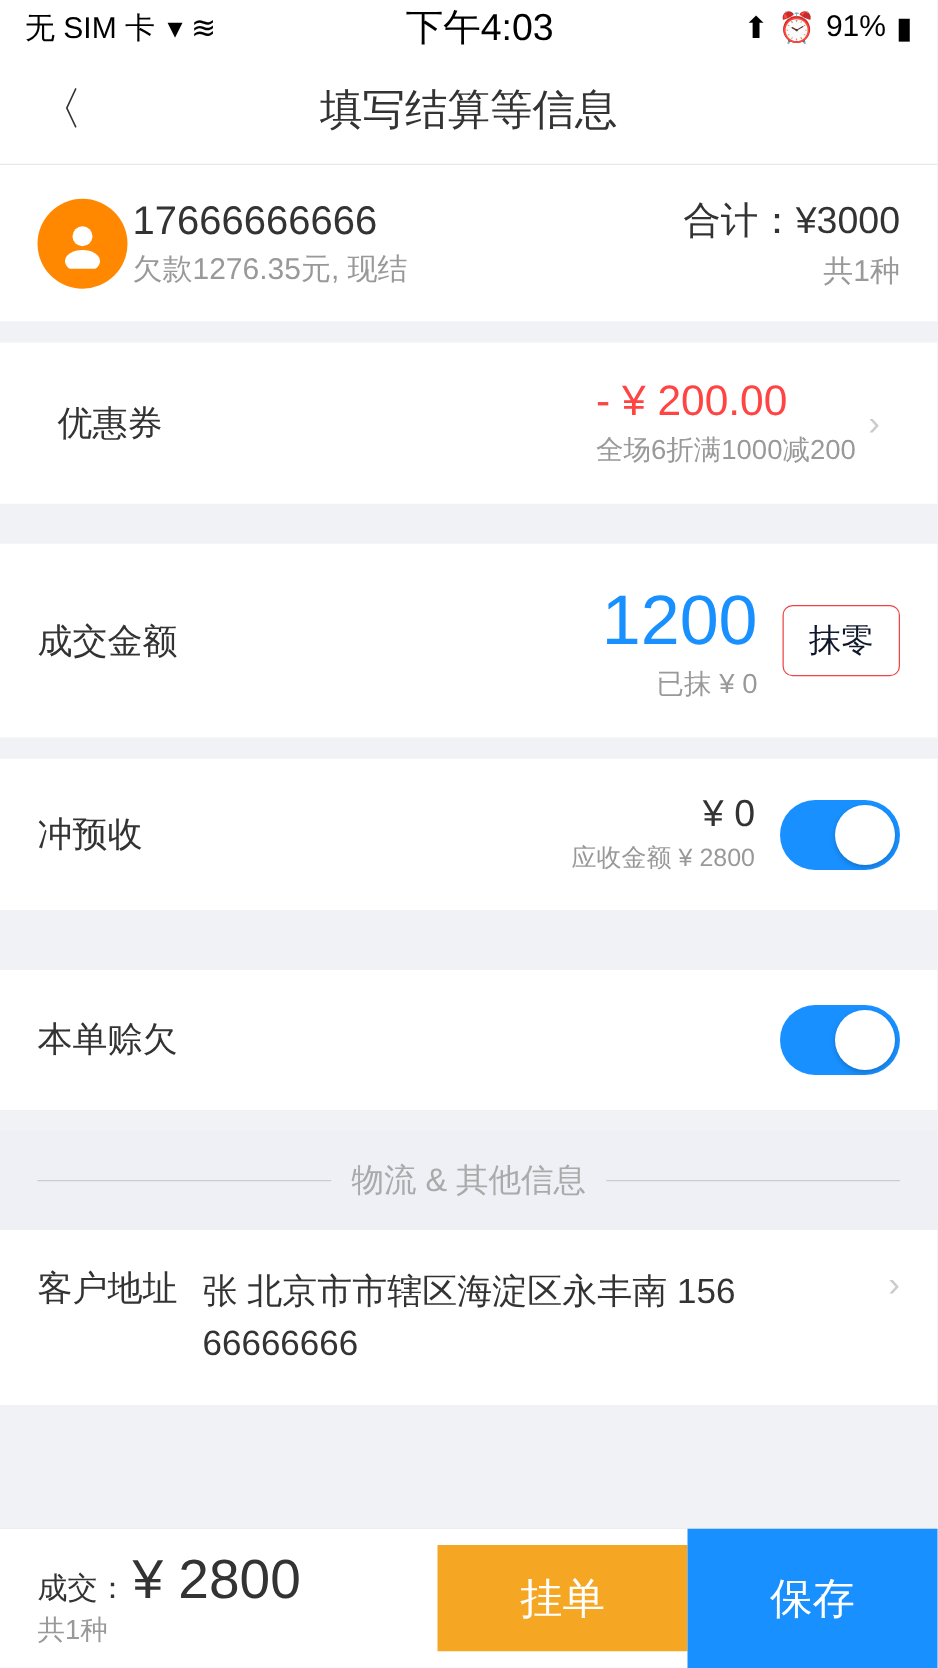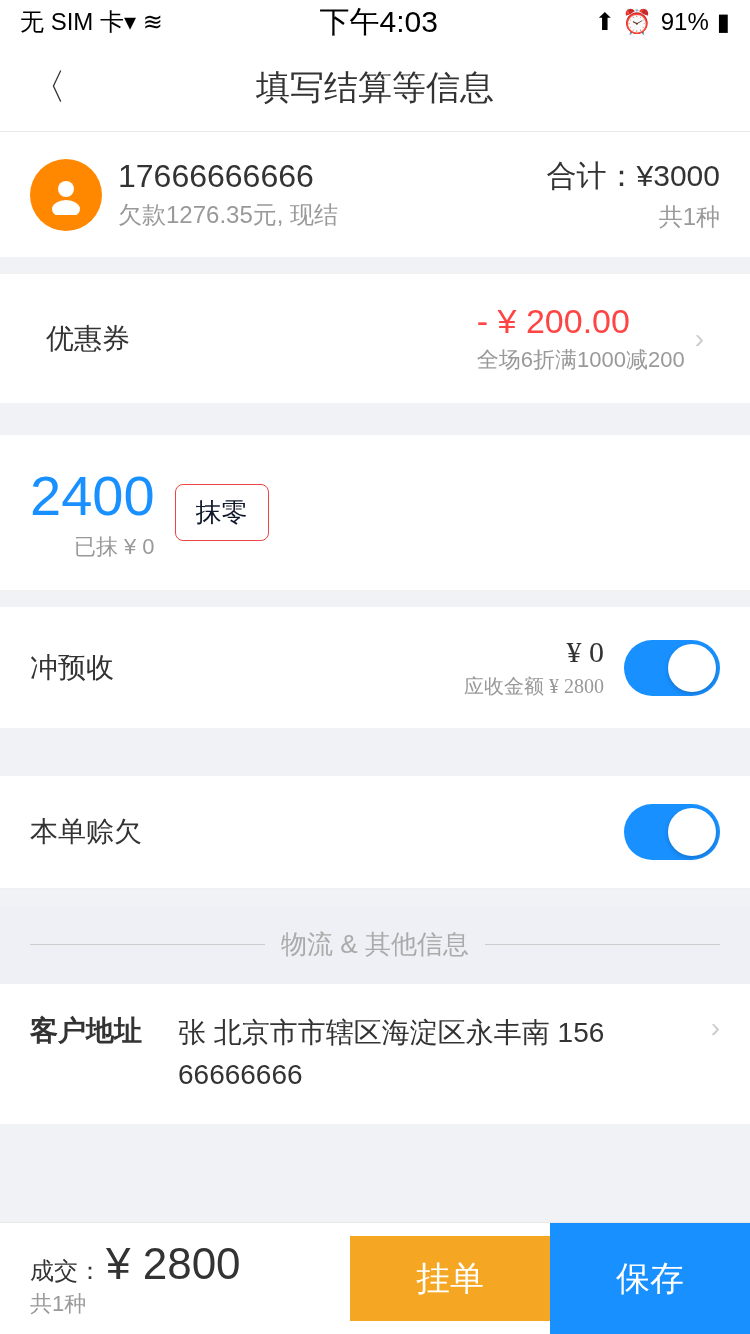--- a/index.html
+++ b/index.html
@@ -18,21 +18,21 @@
       width: 100%;
       height: 44px;
       background: #fff;
       display: flex;
       align-items: center;
       justify-content: space-between;
       padding: 0 20px;
       font-size: 24px;
       color: #000;
     }
-    .status-bar-left { display: flex; align-items: center; }
+    .status-bar-left { display: flex; align-items: center; gap: 10px; }
     .status-bar-center { font-size: 30px; font-weight: 500; }
     .status-bar-right { display: flex; align-items: center; gap: 8px; font-size: 24px; }
 
     
     .nav-bar {
       width: 100%;
       height: 88px;
       background: #fff;
       display: flex;
       align-items: center;
@@ -68,21 +68,21 @@
     .customer-row {
       background: #fff;
       padding: 24px 30px;
       display: flex;
       align-items: center;
       justify-content: space-between;
     }
     .customer-left {
       display: flex;
       align-items: center;
-      gap: 16px;
+      gap: 4px;
     }
     .avatar {
       width: 72px;
       height: 72px;
       border-radius: 50%;
       background: #f80;
       display: flex;
       align-items: center;
       justify-content: center;
       color: #fff;
@@ -142,21 +142,20 @@
       cursor: pointer;
     }
 
     
     .precollect-section {
       background: #fff;
       padding: 28px 30px;
       display: flex;
       align-items: center;
       justify-content: space-between;
-      font-family: Liberation Serif, serif;
     }
     .pre-right { display: flex; align-items: center; gap: 20px; }
     .pre-amount-wrap { text-align: right; }
     .pre-amount { font-size: 30px; color: #333; }
     .pre-sub { font-size: 20px; color: #999; margin-top: 4px; }
 
     
     .toggle {
       width: 96px;
       height: 56px;
@@ -217,21 +216,21 @@
     .logistics-text { font-size: 26px; color: #aaa; }
 
     
     .address-section {
       background: #fff;
       padding: 28px 30px;
       display: flex;
       align-items: flex-start;
       justify-content: space-between;
     }
-    .addr-label { font-size: 28px; color: #333; flex-shrink: 0; margin-right: 36px; font-weight: bold; }
+    .addr-label { font-size: 28px; color: #333; flex-shrink: 0; margin-right: 20px; }
     .addr-value { font-size: 28px; color: #333; flex: 1; line-height: 1.5; }
 
     
     .bottom-spacer {
       height: 180px;
       background: #f0f2f5;
     }
 
     
     .footer {
@@ -324,23 +323,24 @@
         <div class="coupon-amount">- ¥ 200.00</div>
         <div class="coupon-sub">全场6折满1000减200</div>
       </div>
       <span class="chevron">›</span>
     </div>
   </div>
 
   <div class="divider"></div>
 
   <div class="transaction-section card">
+    <div class="tx-label">成交金额</div>
     <div class="tx-right">
       <div>
-        <div class="tx-amount">2400</div>
+        <div class="tx-amount">1200</div>
         <div class="tx-sub">已抹  ¥ 0</div>
       </div>
       <button class="round-btn">抹零</button>
     </div>
   </div>
 
   <div class="precollect-section card">
     <div class="row-label">冲预收</div>
     <div class="pre-right">
       <div class="pre-amount-wrap">

